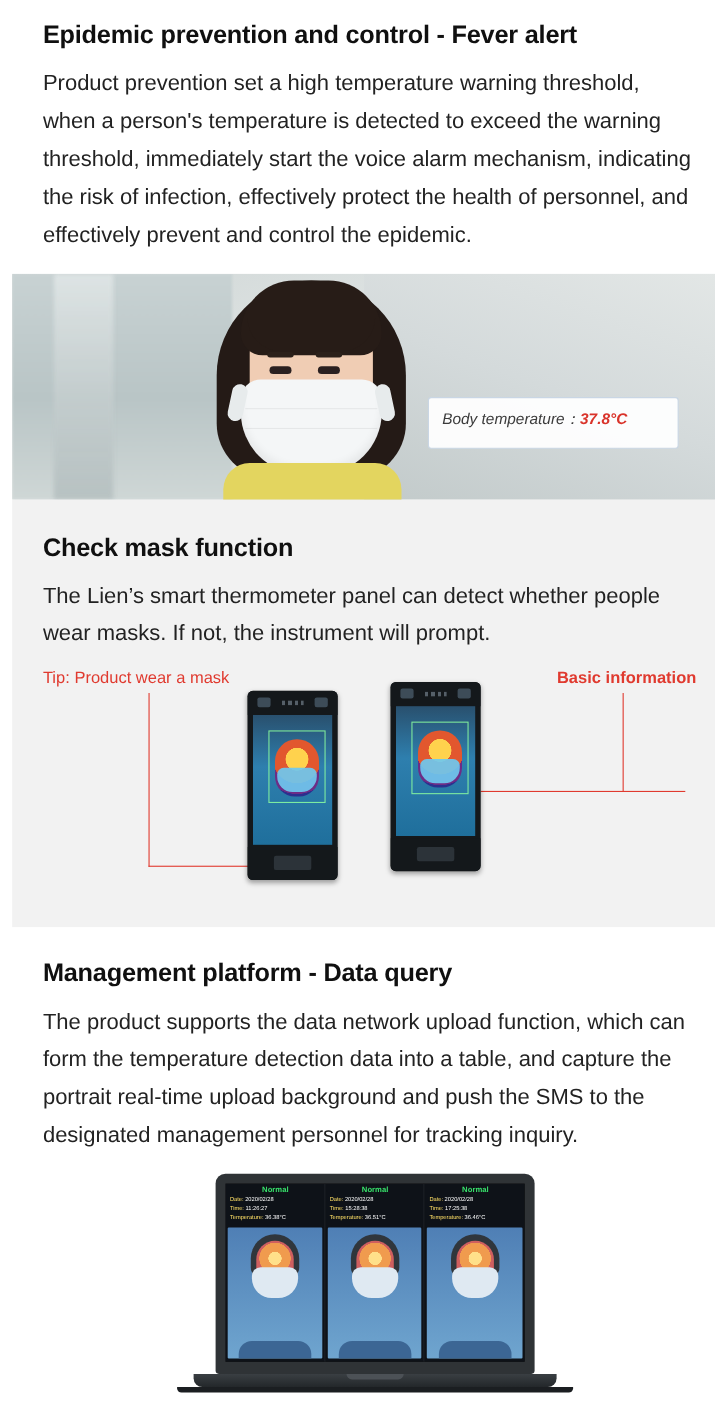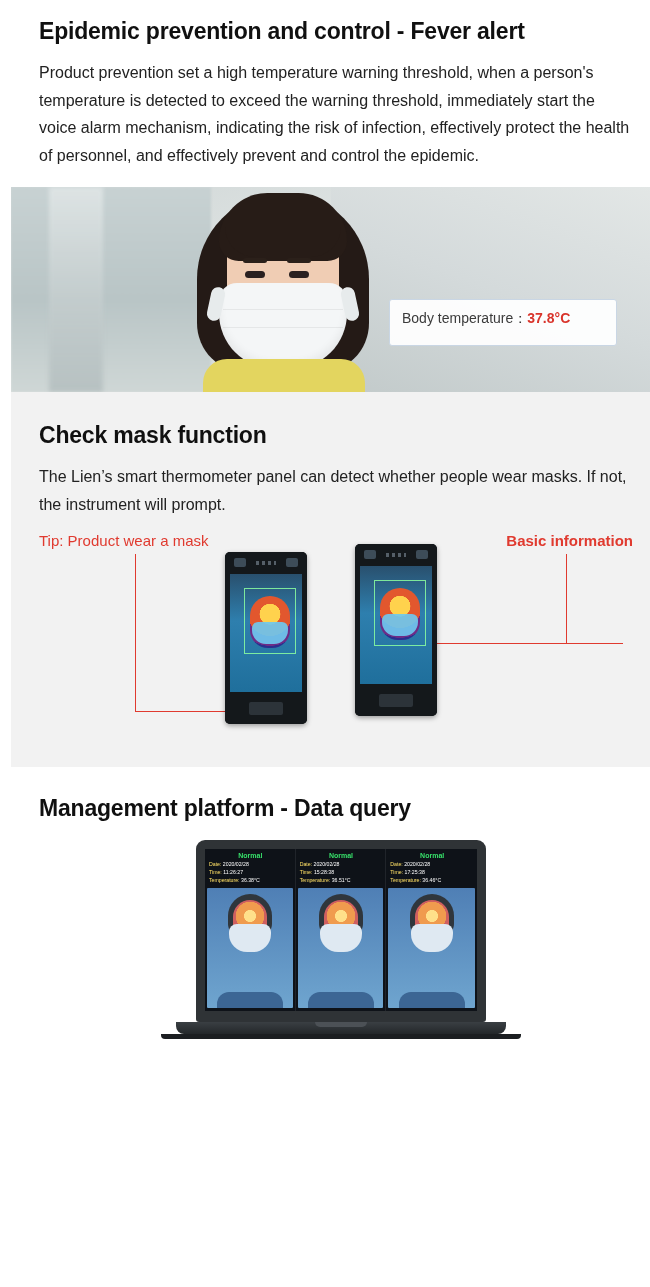--- a/index.html
+++ b/index.html
@@ -21,21 +21,21 @@
 
   
   .section-title {
     font-size: 23px;
     font-weight: bold;
     letter-spacing: -0.2px;
     margin: 0 0 14px 0;
     color: #101010;
   }
   .section-body {
-    font-size: 16px;
+    font-size: 20px;
     line-height: 1.72;
     color: #222222;
     margin: 0;
   }
   .pad {
     padding: 0 28px;
   }
 
   
   .sec1 {
@@ -123,20 +123,21 @@
     background: rgba(255,255,255,0.93);
     border: 1px solid #c9d6e4;
     border-radius: 3px;
     padding: 10px 12px 11px 12px;
   }
   .temp-row {
     font-size: 14px;
     color: #3b3b3b;
     margin-bottom: 6px;
     white-space: nowrap;
+    font-style: italic;
   }
   .temp-value { color: #d9342b; font-weight: bold; }
   .temp-note {
     font-size: 11.5px;
     color: #4a4a4a;
     line-height: 1.38;
   }
 
   
   .sec2 {
@@ -375,20 +376,21 @@
         </div>
         <div class="dev-bottom">
           <div class="dev-reader"></div>
         </div>
       </div>
     </div>
   </div>
 
   <div class="sec3">
     <h2 class="section-title">Management platform - Data query</h2>
+    <p class="section-body">The product supports the data network upload function, which can form the temperature detection data into a table, and capture the portrait real-time upload background and push the SMS to the designated management personnel for tracking inquiry.</p>
 
     <div class="laptop-wrap">
       <div class="laptop">
         <div class="lid">
           <div class="lid-screen">
 
             <div class="card-col">
               <div class="card-head">
                 <span class="status">Normal</span>
                 <span class="meta"><span class="k">Date:</span> <span>2020/02/28</span></span>

